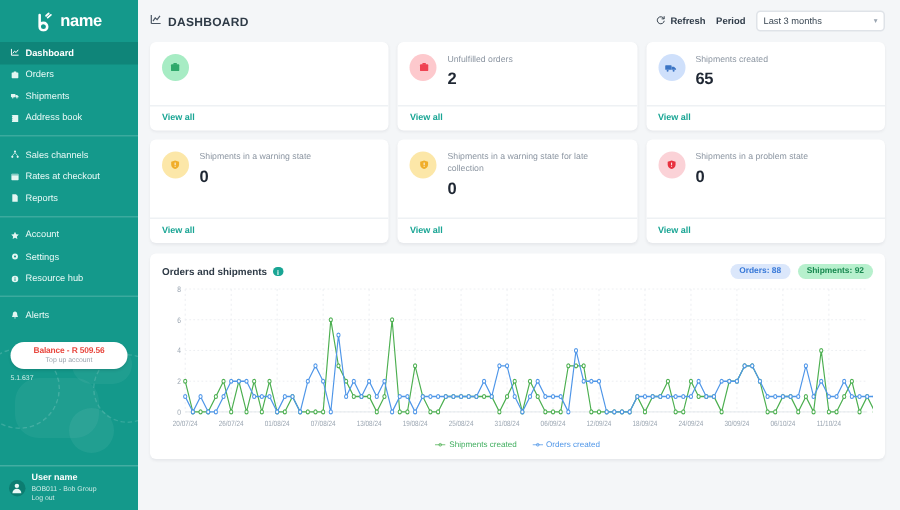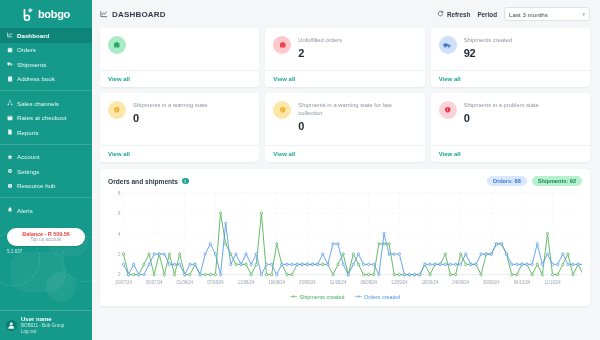--- a/index.html
+++ b/index.html
@@ -201,21 +201,21 @@
   <div class="sb-deco c3"></div>
 
   <div id="logo-area">
     <span id="logo-mark">
       <svg viewBox="0 0 16 16" width="13" height="13">
         <path d="M3 2.4 L3 12 A3.1 3.1 0 1 0 6.1 8.9 A3.1 3.1 0 0 0 3 12" fill="none" stroke="#ffffff" stroke-width="2.1" stroke-linecap="round"></path>
         <path d="M8.3 3.1 L10.4 1.2" stroke="#ffffff" stroke-width="1.5" stroke-linecap="round"></path>
         <path d="M9.6 4.6 L12.2 2.4" stroke="#ffffff" stroke-width="1.5" stroke-linecap="round"></path>
       </svg>
     </span>
-    <span id="logo-text">bobgo</span>
+    <span id="logo-text">name</span>
   </div>
 
   <div class="nav-group">
     <div class="nav-item active">
       <span class="nav-ico">
         <svg viewBox="0 0 10 10" width="6" height="6">
             <path d="M1 8 L1 1 M1 8 L9 8" stroke="#ffffff" stroke-width="1.1" fill="none"></path>
             <path d="M2.5 6 L4.5 3.5 L6.2 5 L8.6 2" stroke="#ffffff" stroke-width="1.1" fill="none"></path>
           </svg>
       </span>
@@ -421,21 +421,21 @@
           <span class="stat-ico blue">
             <svg viewBox="0 0 14 11" width="8.5" height="6.8">
                 <rect x="0.8" y="2.4" width="7" height="5" rx="0.7" fill="#3b74c4"></rect>
                 <path d="M7.8 4 h2.6 l2.3 2.2 v1.2 h-4.9 z" fill="#3b74c4"></path>
                 <circle cx="3.4" cy="8.4" r="1.1" fill="#3b74c4"></circle>
                 <circle cx="10" cy="8.4" r="1.1" fill="#3b74c4"></circle>
               </svg>
           </span>
           <div class="stat-texts">
             <div class="stat-label">Shipments created</div>
-            <div class="stat-value">92</div>
+            <div class="stat-value">65</div>
           </div>
         </div>
         <div class="stat-foot">
           <span class="view-all">View all</span>
         </div>
       </div>
     </div>
 
     <div class="card-row r2">
       <div class="stat-card">

